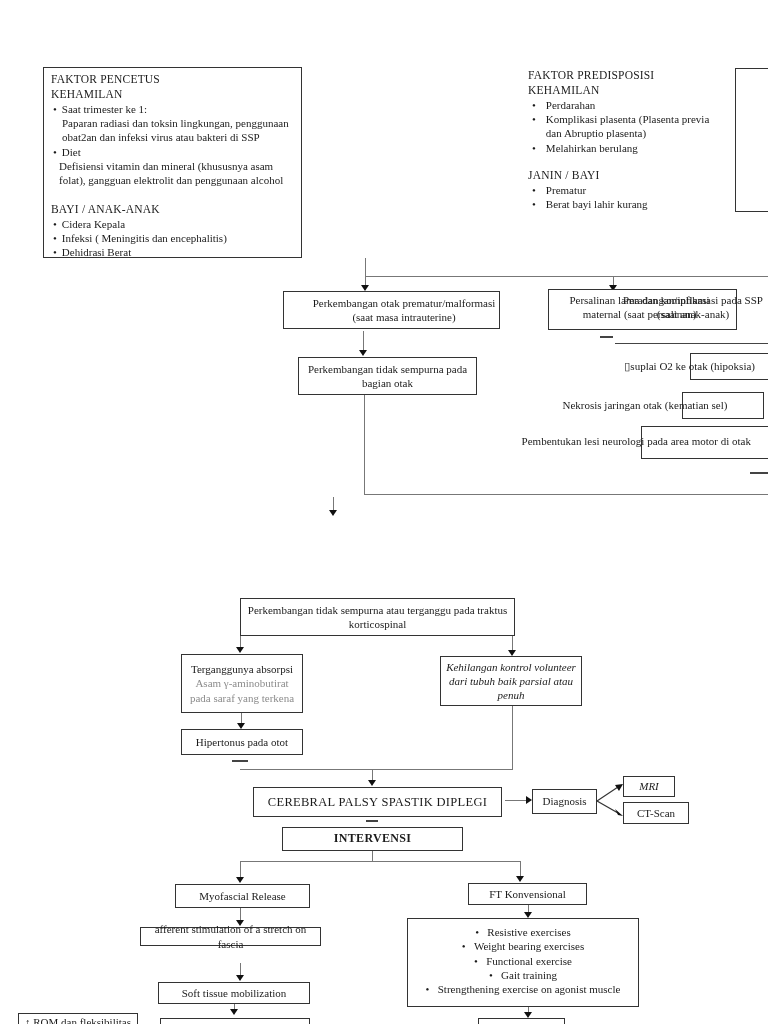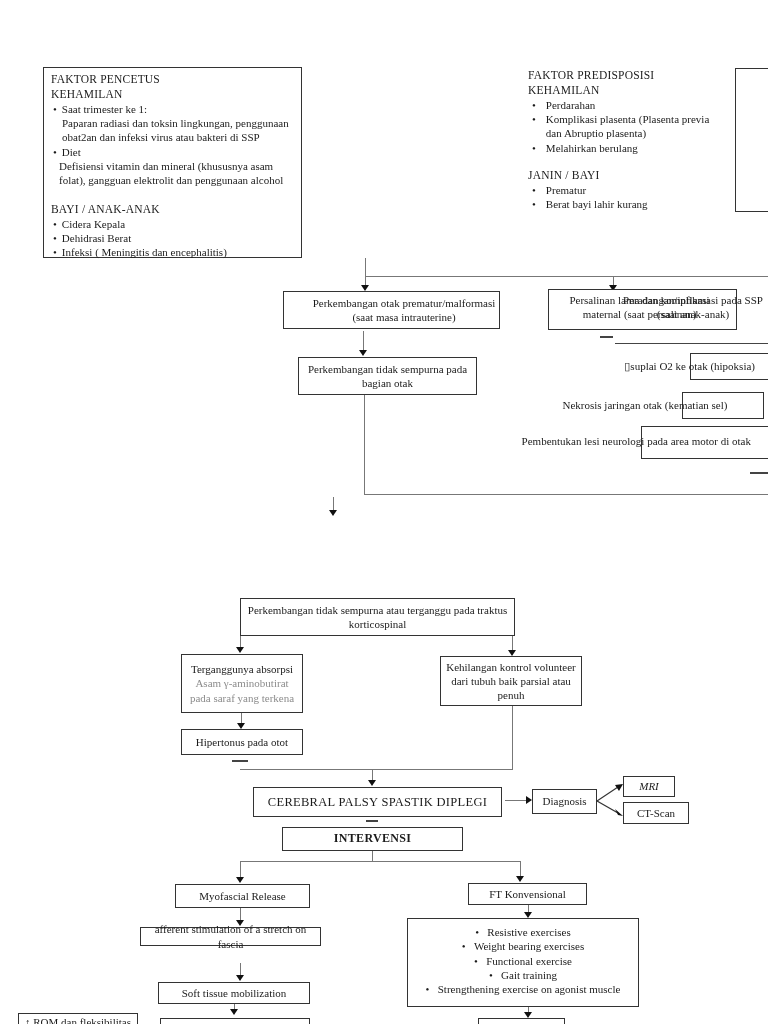--- a/index.html
+++ b/index.html
@@ -44,24 +44,24 @@
     <div class="bul">
       <span>Diet</span>
     </div>
     <div style="padding-left:8px;width:242px;">Defisiensi vitamin dan mineral (khususnya asam folat), gangguan elektrolit dan penggunaan alcohol</div>
     <div style="height:14px;"></div>
     <div class="hdr">BAYI / ANAK-ANAK</div>
     <div class="bul">
         <span>Cidera Kepala</span>
       </div>
     <div class="bul">
+        <span>Infeksi ( Meningitis dan encephalitis)</span>
+      </div>
+    <div class="bul">
         <span>Dehidrasi Berat</span>
-      </div>
-    <div class="bul">
-        <span>Infeksi ( Meningitis dan encephalitis)</span>
       </div>
   </div>
 
   <div class="txt" style="left:528px;top:68px;width:206px;">
     <div class="hdr">FAKTOR PREDISPOSISI</div>
     <div class="hdr">KEHAMILAN</div>
     <div class="bul wide">
         <span style="width:178px;">Perdarahan</span>
       </div>
     <div class="bul wide">
@@ -132,21 +132,21 @@
   <div class="vline" style="left:512px;top:636px;height:15px;"></div>
   <div class="ah-down" style="left:508px;top:650px;"></div>
 
   <div class="box" style="left:181px;top:654px;width:122px;height:59px;flex-direction:column;">
     <div>Terganggunya absorpsi</div>
     <div class="gray">Asam γ-aminobutirat</div>
     <div class="gray">pada saraf yang terkena</div>
   </div>
 
   <div class="box" style="left:440px;top:656px;width:142px;height:50px;">
-    <span style="width:134px;">Kehilangan kontrol volunteer dari tubuh baik parsial atau penuh</span>
+    <span style="width:134px;font-style:italic;">Kehilangan kontrol volunteer dari tubuh baik parsial atau penuh</span>
   </div>
 
   <div class="vline" style="left:241px;top:713px;height:11px;"></div>
   <div class="ah-down" style="left:237px;top:723px;"></div>
 
   <div class="box" style="left:181px;top:729px;width:122px;height:26px;">
     <span>Hipertonus pada otot</span>
   </div>
   <div class="dash" style="left:232px;top:760px;width:16px;"></div>
 

